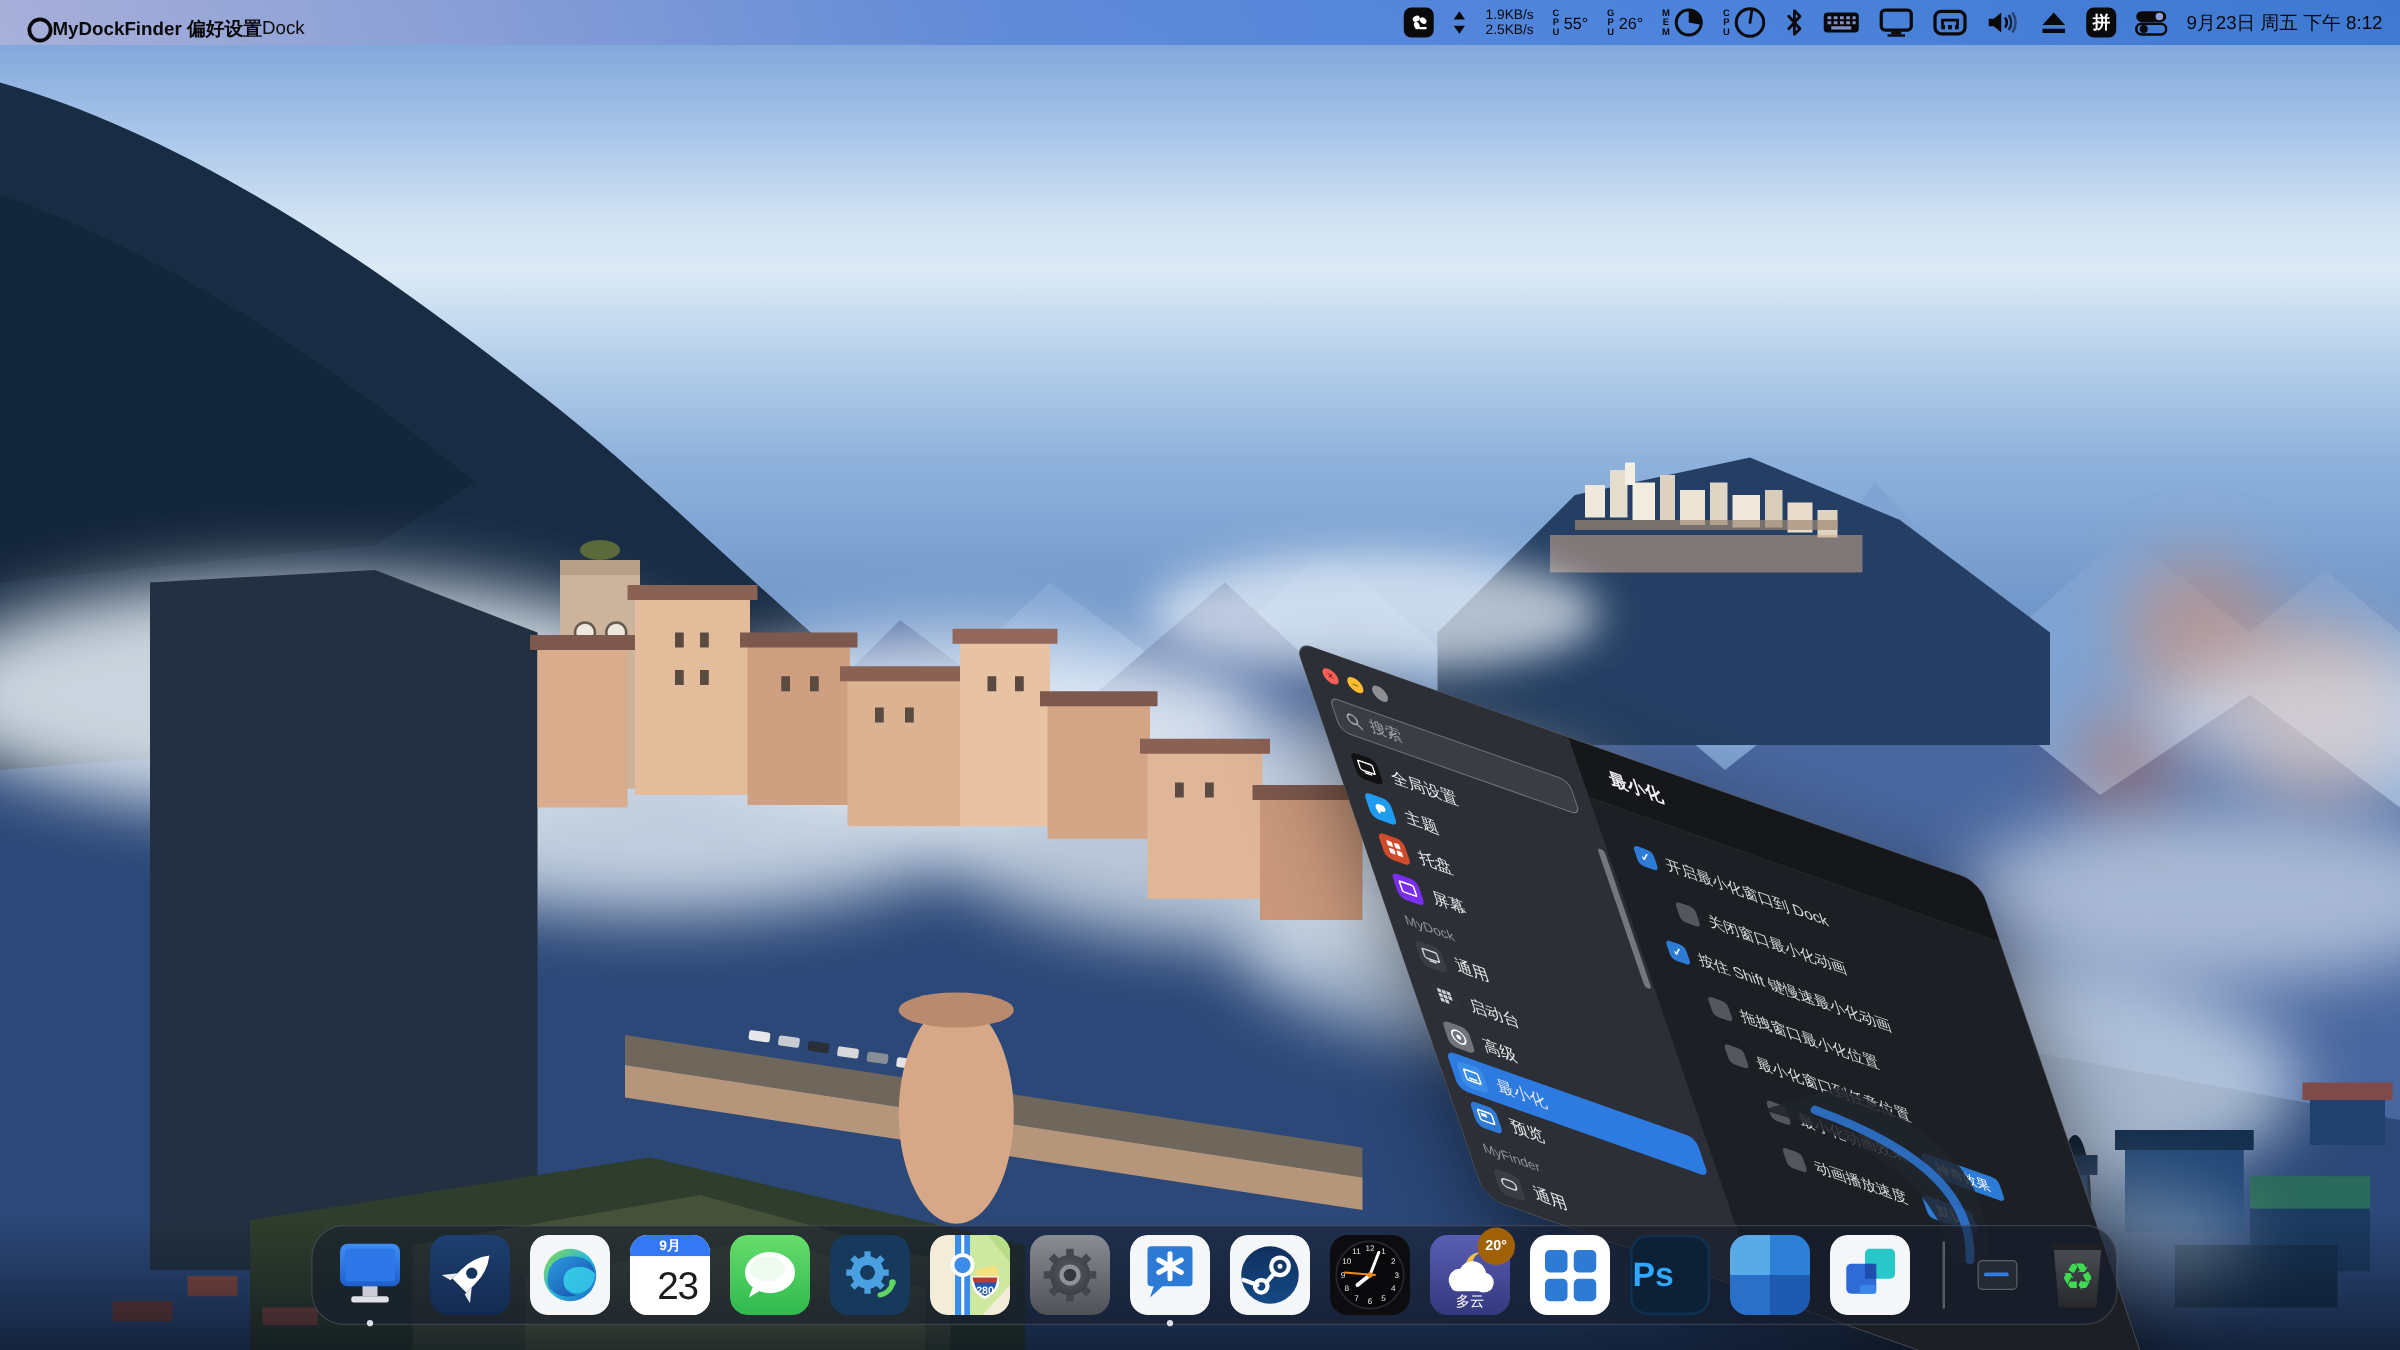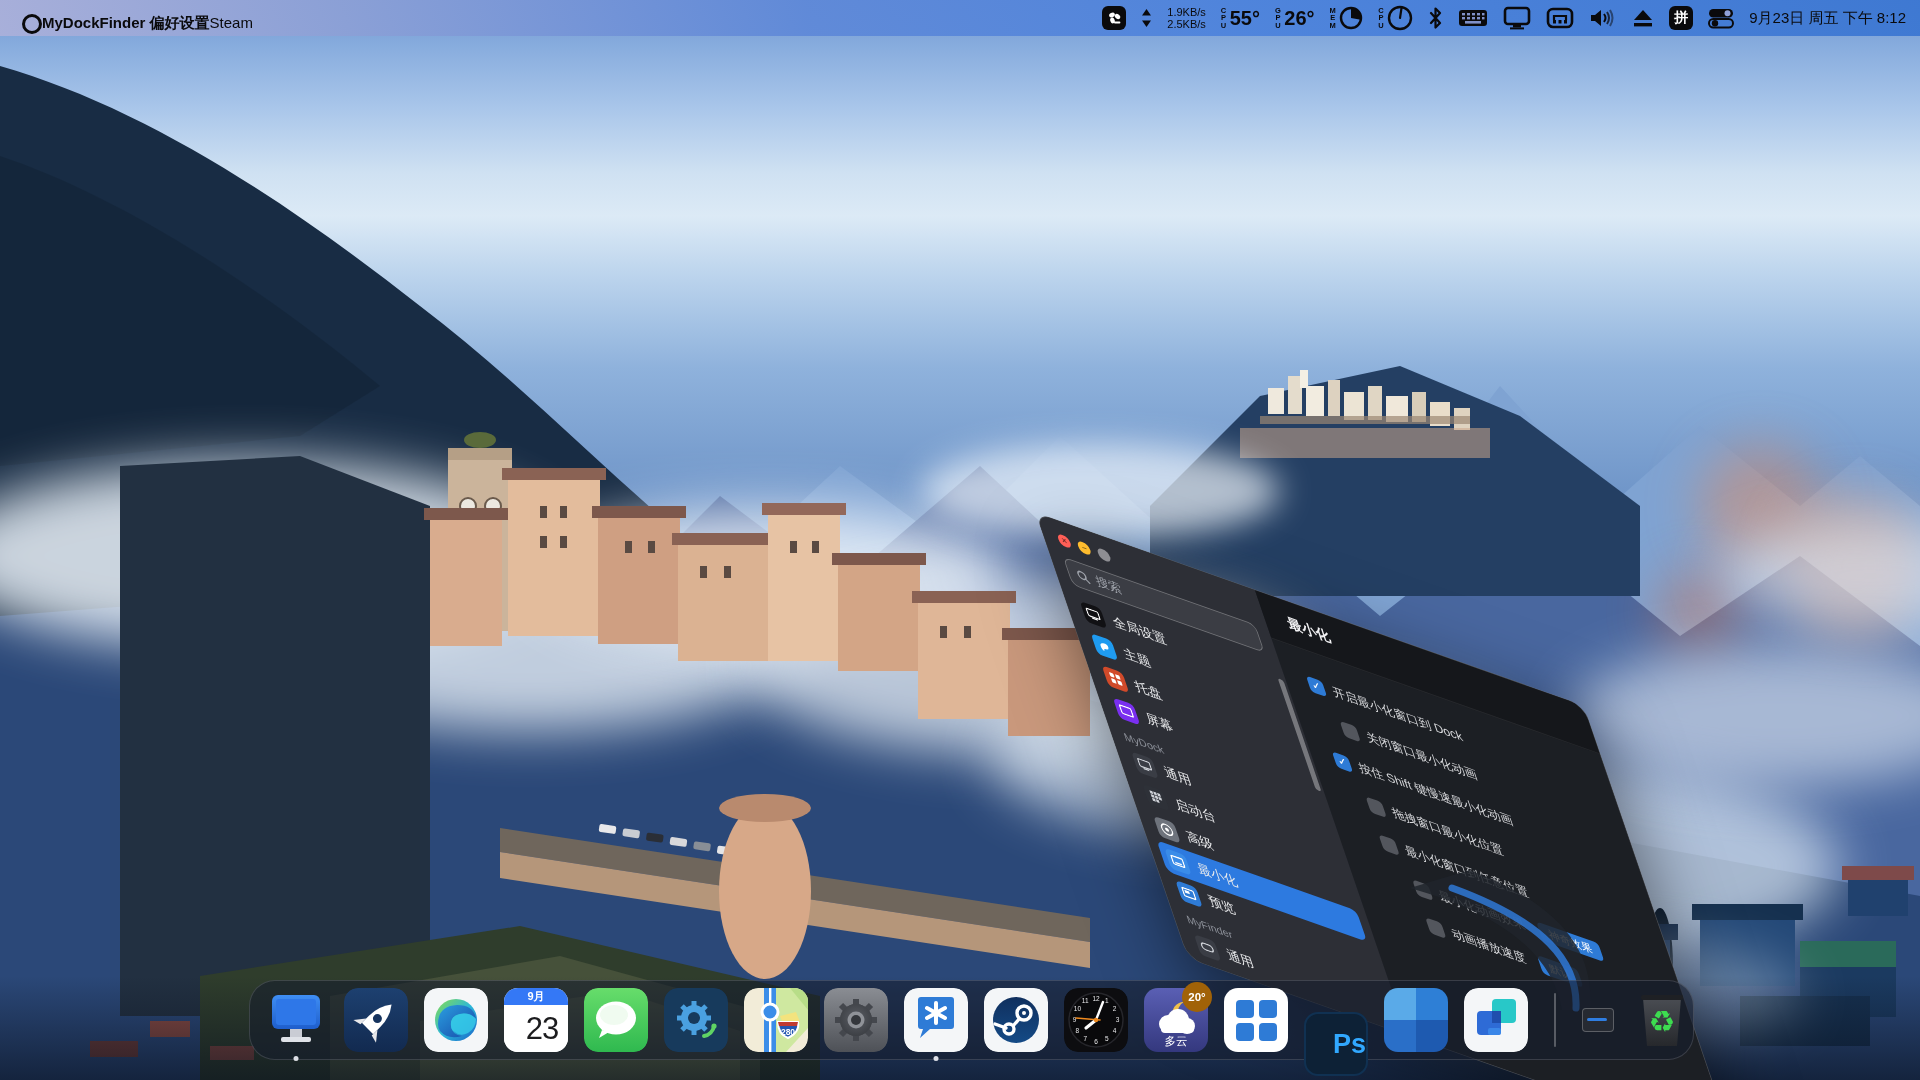--- a/index.html
+++ b/index.html
@@ -18,21 +18,21 @@
   .mb-left{display:flex;margin-left:22px;margin-top:12px;}
   .mb-logo{width:20px;height:20px;border:3.4px solid #0a0a0c;border-radius:50%;box-sizing:border-box;}
   .mb-title{font-size:15px;font-weight:700;}
   .mb-item{font-size:15px;}
   .mb-right{display:flex;align-items:center;gap:15px;margin-right:14px;}
   .mb-right svg{display:block;}
   .sq-badge{width:24px;height:24px;background:#0a0a0c;border-radius:6px;color:#fff;
     display:flex;align-items:center;justify-content:center;font-size:14px;font-weight:700;}
   .stat{display:flex;align-items:center;gap:3px;}
   .stat-letters{font-size:7.5px;font-weight:700;line-height:7.5px;letter-spacing:.5px;white-space:pre;text-align:center;}
-  .stat-val{font-size:20px;font-weight:700;}
+  .stat-val{font-size:13px;font-weight:400;}
   .speed2{font-size:11px;line-height:12px;font-weight:400;text-align:left;}
   .mb-time{font-size:15px;font-weight:500;white-space:nowrap;}
 
   
   .win{position:absolute;left:1035px;top:512px;width:580px;height:470px;z-index:20;
     transform-origin:0 0;transform:matrix(0.943,0.332,0.324,0.946,0,0);
     border-radius:16px;overflow:hidden;background:#26292f;
     border:1px solid rgba(255,255,255,.16);box-shadow:0 30px 70px rgba(0,0,0,.5);}
   .win-sidebar{position:absolute;left:0;top:0;width:232px;height:100%;
     background:rgba(45,48,55,.97);box-sizing:border-box;}
@@ -73,22 +73,22 @@
   .run-dot{position:absolute;left:50%;bottom:-9px;transform:translateX(-50%);
     width:5px;height:5px;border-radius:50%;background:#e8eaf0;opacity:.95;}
   .dock-sep{width:2px;height:54px;background:rgba(255,255,255,.28);border-radius:1px;margin:0 10px;flex:0 0 2px;}
   .mini-thumb{width:30px;height:22px;border-radius:4px;background:#262a32;border:1px solid rgba(255,255,255,.25);
     position:relative;flex:0 0 30px;}
   .mini-thumb:after{content:"";position:absolute;left:4px;top:9px;width:20px;height:3px;background:#2f7de0;border-radius:2px;}
   .cal-top{height:17px;background:#3478f6;color:#fff;font-size:11px;font-weight:700;
     display:flex;align-items:center;justify-content:center;}
   .cal-body{height:47px;background:#fff;color:#1c1c1e;font-size:31px;font-weight:400;
     display:flex;align-items:center;justify-content:center;letter-spacing:-1px;padding-left:12px;}
-  .ps-tile{background:#0d2136;display:flex;align-items:center;justify-content:flex-end;
-    border:2px solid #103152;box-sizing:border-box;margin-top:24px;}
+  .ps-tile{background:#0d2136;display:flex;align-items:center;justify-content:flex-start;
+    border:2px solid #103152;box-sizing:border-box;}
   .ps-text{color:#31a8ff;font-size:27px;font-weight:700;}
   .wx-tile{background:linear-gradient(180deg,#5a5fb4 0%,#34387e 100%);}
   .wx-badge{position:absolute;right:-4px;top:-6px;width:30px;height:30px;border-radius:50%;background:#a16207;
     color:#fff;font-size:11.5px;font-weight:700;display:flex;align-items:center;justify-content:center;z-index:2;}
   .wx-label{position:absolute;left:0;right:0;bottom:3px;text-align:center;color:#fff;font-size:11.5px;}
   .grid4{background:#fff;display:grid;grid-template-columns:18px 18px;grid-template-rows:18px 18px;
     gap:5px;align-content:center;justify-content:center;}
   .grid4 div{background:#2e7bd6;border-radius:4px;}
   .panes{display:grid;grid-template-columns:32px 32px;grid-template-rows:32px 32px;}
 </style>
@@ -400,21 +400,21 @@
 
   <svg class="genie-tail" width="1920" height="1080" viewBox="0 0 1920 1080">
     <path d="M1470,870 C1560,905 1595,950 1590,1010 L1562,1010 C1552,950 1495,912 1410,888 Z" fill="rgba(32,36,44,.85)"></path>
     <path d="M1452,888 C1545,922 1578,962 1576,1008" fill="none" stroke="#2f7de0" stroke-width="7" stroke-linecap="round" opacity=".8"></path>
   </svg>
 
   <div class="menubar">
     <div class="mb-left">
       <div class="mb-logo"></div>
       <div class="mb-title">MyDockFinder 偏好设置</div>
-      <div class="mb-item">Steam</div>
+      <div class="mb-item">Dock</div>
     </div>
     <div class="mb-right">
       <div class="sq-badge" style="background:#0a0a0c">
         <svg width="15" height="15" viewBox="0 0 15 15">
             <g fill="#fff">
           <ellipse cx="5" cy="4" rx="3" ry="2.2" transform="rotate(-30 5 4)"></ellipse>
           <ellipse cx="10.5" cy="5.5" rx="3" ry="2.2" transform="rotate(40 10.5 5.5)"></ellipse>
           <ellipse cx="5.5" cy="9.5" rx="3" ry="2.2" transform="rotate(70 5.5 9.5)"></ellipse>
           <rect x="7" y="10.6" width="6.4" height="1.8" rx="0.9"></rect>
             </g>

